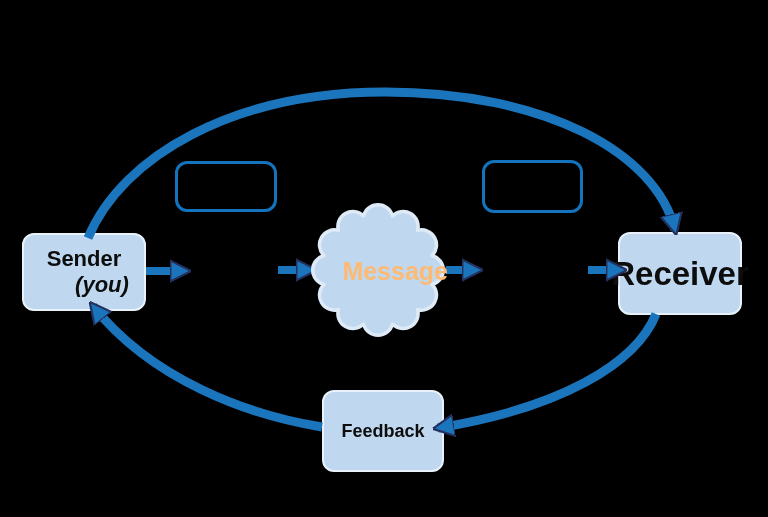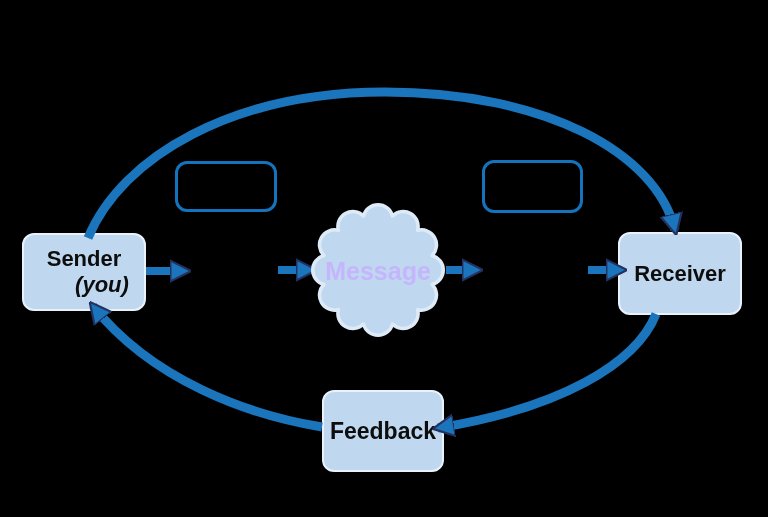--- a/index.html
+++ b/index.html
@@ -7,33 +7,33 @@
     position:relative;width:768px;height:517px;background:#000000;
     overflow:hidden;font-family:Liberation Sans, sans-serif;
   }
   .node{
     position:absolute;box-sizing:border-box;
     background:#BFD8F0;border:2px solid #E9F2FB;border-radius:12px;
     display:flex;flex-direction:column;align-items:center;justify-content:center;
     color:#0D0D0D;font-weight:bold;text-align:center;z-index:1;
   }
   .node-sender{left:22px;top:233px;width:124px;height:78px;font-size:22px;line-height:26px;}
-  .node-receiver{left:618px;top:232px;width:124px;height:83px;font-size:22px;}
-  .node-feedback{left:322px;top:390px;width:122px;height:82px;font-size:23px;}
+  .node-receiver{left:618px;top:232px;width:124px;height:83px;font-size:33px;}
+  .node-feedback{left:322px;top:390px;width:122px;height:82px;font-size:18px;}
   .sub{font-style:italic;margin-left:36px;}
   .empty-box{
     position:absolute;box-sizing:border-box;background:transparent;
     border:3px solid #1473BD;border-radius:12px;z-index:1;
   }
   .empty-box-1{left:175px;top:161px;width:102px;height:51px;}
   .empty-box-2{left:482px;top:160px;width:101px;height:53px;}
   .flow-svg{position:absolute;left:0;top:0;z-index:5;pointer-events:none;}
   .message-label{
-    position:absolute;left:308px;top:257px;width:140px;text-align:center;
-    font-size:25px;font-weight:bold;color:#c4b5fd;z-index:6;
+    position:absolute;left:308px;top:257px;width:140px;text-align:right;
+    font-size:25px;font-weight:bold;color:#fdba74;z-index:6;
   }
 </style>
 </head>
 <body>
 
 <div class="canvas">
 
   <div class="node node-sender">
     <span>Sender</span>
     <span class="sub">(you)</span>

